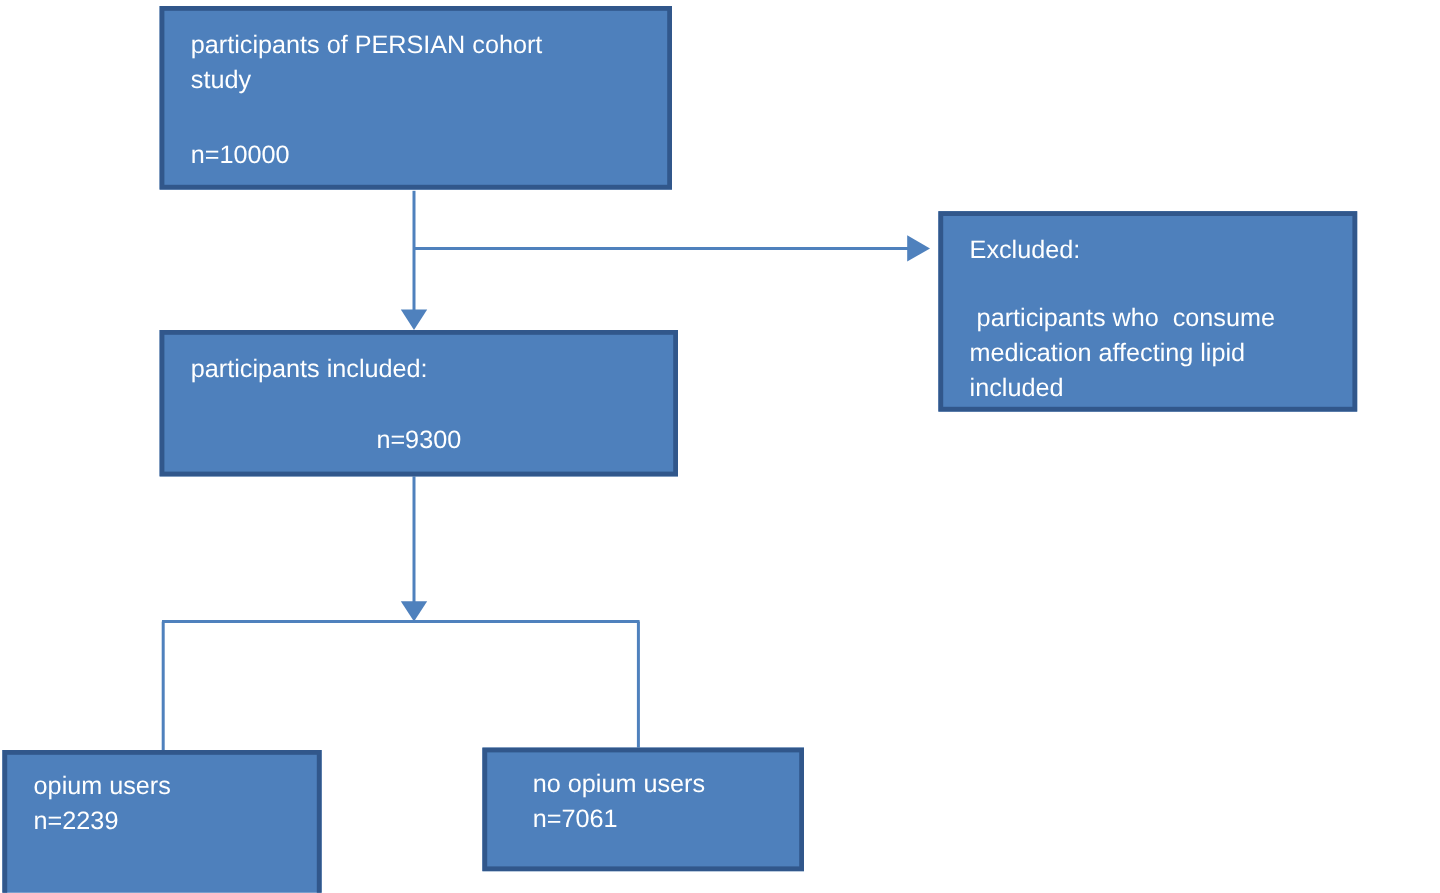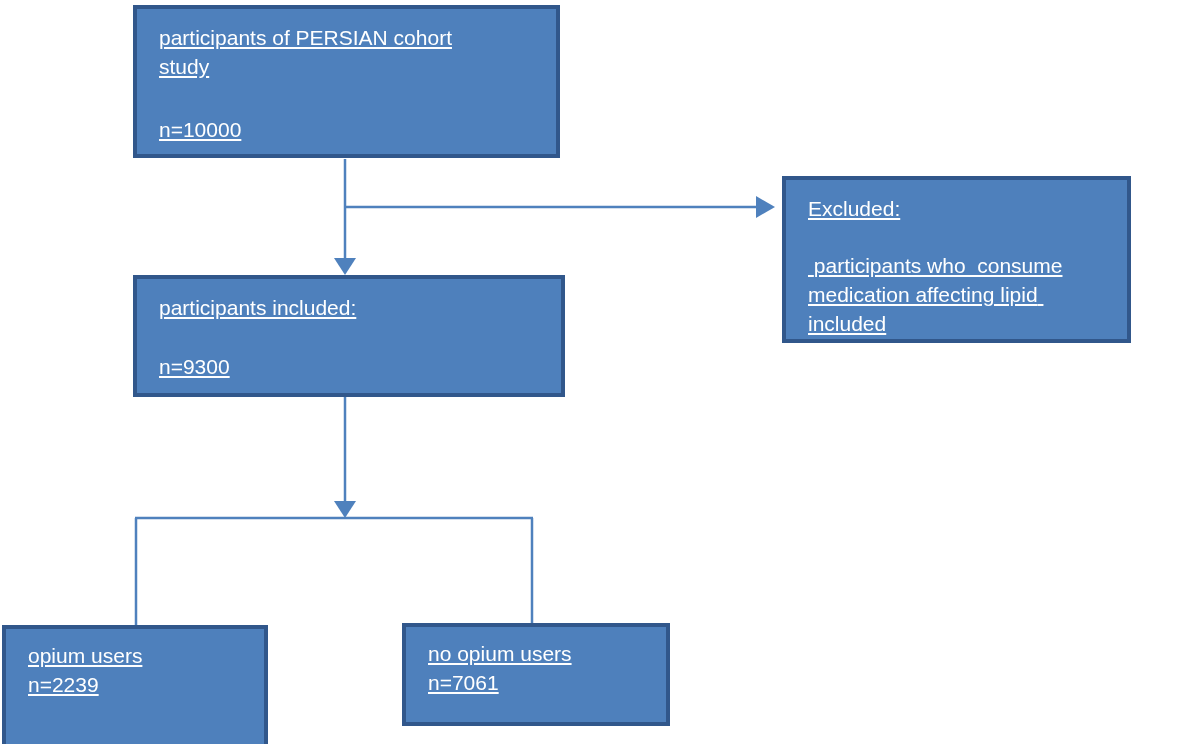--- a/index.html
+++ b/index.html
@@ -39,31 +39,30 @@
     background:var(--box-fill);
     border:4px solid var(--box-border);
     color:var(--text-color);
     font-size:21px;
     line-height:29px;
     padding:14px 22px;
   }
   .node p{
     margin:0;
     white-space:pre-wrap;
-    text-decoration:underline;
   }
   #node-total{left:133px;top:5px;width:427px;height:153px;}
   #node-total .count{margin-top:34px;}
   #node-included{left:133px;top:275px;width:432px;height:122px;}
-  #node-included .count{margin-top:30px;}
+  #node-included .count{margin-top:30px;text-align:center;}
   #node-excluded{left:782px;top:176px;width:349px;height:167px;}
   #node-excluded .desc{margin-top:28px;}
   #node-opium{left:2px;top:625px;width:266px;height:126px;padding:12px 22px;}
   #node-opium .count{}
-  #node-no-opium{left:402px;top:623px;width:268px;height:103px;padding:12px 22px;}
+  #node-no-opium{left:402px;top:623px;width:268px;height:103px;padding:12px 38px;}
   #node-no-opium .count{margin-top:0;}
 </style>
 </head>
 <body>
 
 <div class="canvas">
 
   <svg class="connectors" viewBox="0 0 1200 744" xmlns="http://www.w3.org/2000/svg">
 
     <line x1="345" y1="159" x2="345" y2="260"></line>

